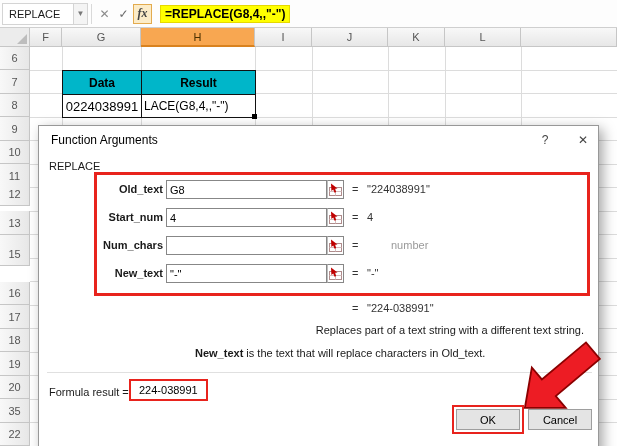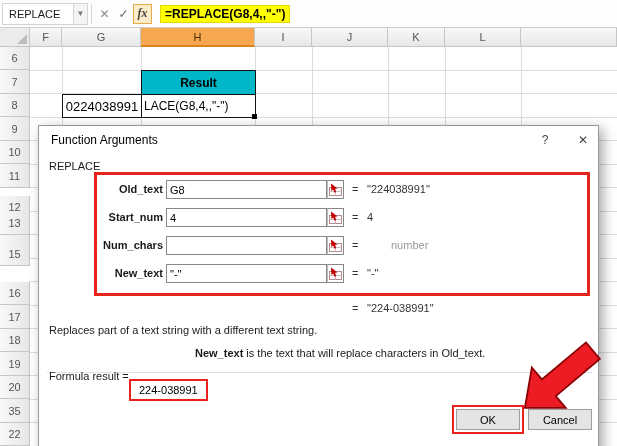--- a/index.html
+++ b/index.html
@@ -65,26 +65,26 @@
   .arg-label { position:absolute; left:58px; top:3px; width:66px; text-align:right; font-weight:700; }
   .arg-input { position:absolute; left:127px; top:0; width:161px; height:19px; border:1px solid #878787;
                font:11px "Liberation Sans",sans-serif; padding:0 3px; background:#fff; }
   .refedit { position:absolute; left:288px; top:0; width:17px; height:19px; border:1px solid #878787;
              border-left:1px solid #bdbdbd; background:#fff; display:flex; align-items:center; justify-content:center; }
   .arg-eq { position:absolute; left:313px; top:3px; color:#333; }
   .arg-res { position:absolute; left:328px; top:3px; color:#333; }
   .arg-res.muted { color:#9a9a9a;padding-left:24px; }
 
   .mid-result { position:absolute; left:0; right:0; top:176px; height:14px; }
-  .dlg-desc { position:absolute; left:10px; top:198px; width:535px; }
+  .dlg-desc { position:absolute; left:10px; top:198px; width:535px;text-align:right; }
   .arg-help { position:absolute; left:156px; top:221px; width:395px; }
   .arg-help b { font-weight:700; }
   .dlg-sep { position:absolute; left:8px; top:246px; width:545px; height:1px; background:#e0e0e0; }
 
-  .fres-label { position:absolute; left:10px; top:244px;text-align:center; }
+  .fres-label { position:absolute; left:10px; top:260px;text-align:center; }
   .fres-box { position:absolute; left:90px; top:253px; border:2px solid #e8231d; padding:3px 8px; color:#000; }
   .help-link { position:absolute; left:10px; top:288px; color:#0a52bd; text-decoration:underline; }
   .dlg-btn { position:absolute; top:283px; width:64px; height:21px; background:#e4e4e4;
              border:1px solid #9e9e9e; font:11px "Liberation Sans",sans-serif; color:#000; }
   .btn-ok { left:417px; outline:2px solid #e8231d; outline-offset:2px; }
   .btn-cancel { left:489px; }
 
   .pointer-arrow { position:absolute; left:510px; top:338px; z-index:20; }
 </style>
 </head>
@@ -115,21 +115,21 @@
   <div class="col-hdr" style="left:388px;width:57px">K</div>
   <div class="col-hdr" style="left:445px;width:76px">L</div>
   <div class="col-hdr" style="left:521px;width:96px"></div>
 
   <div class="row-hdr" style="top:47px;height:23px">6</div>
   <div class="row-hdr" style="top:70px;height:24px">7</div>
   <div class="row-hdr" style="top:94px;height:23px">8</div>
   <div class="row-hdr" style="top:117px;height:24px">9</div>
   <div class="row-hdr" style="top:141px;height:23px">10</div>
   <div class="row-hdr" style="top:164px;height:24px">11</div>
-  <div class="row-hdr" style="top:196px;height:23px">12</div>
+  <div class="row-hdr" style="top:183px;height:23px">12</div>
   <div class="row-hdr" style="top:211px;height:24px">13</div>
   <div class="row-hdr" style="top:235px;height:23px">14</div>
   <div class="row-hdr" style="top:242px;height:24px">15</div>
   <div class="row-hdr" style="top:282px;height:23px">16</div>
   <div class="row-hdr" style="top:305px;height:24px">17</div>
   <div class="row-hdr" style="top:329px;height:23px">18</div>
   <div class="row-hdr" style="top:352px;height:24px">19</div>
   <div class="row-hdr" style="top:376px;height:23px">20</div>
   <div class="row-hdr" style="top:399px;height:24px">35</div>
   <div class="row-hdr" style="top:423px;height:23px">22</div>
@@ -137,20 +137,21 @@
   <div class="sheet">
     <div class="vline" style="left:32px"></div>
     <div class="vline" style="left:111px"></div>
     <div class="vline" style="left:225px"></div>
     <div class="vline" style="left:282px"></div>
     <div class="vline" style="left:358px"></div>
     <div class="vline" style="left:415px"></div>
     <div class="vline" style="left:491px"></div>
   </div>
 
+  <div class="cell thdr" style="left:62px;top:70px;width:80px;height:25px">Data</div>
   <div class="cell thdr" style="left:141px;top:70px;width:115px;height:25px">Result</div>
   <div class="cell tval" style="left:62px;top:94px;width:80px;height:24px">0224038991</div>
   <div class="cell tformula" style="left:141px;top:94px;width:115px;height:24px">LACE(G8,4,,"-")</div>
   <div class="fill-handle"></div>
 
   <div class="dialog">
     <div class="dlg-title">Function Arguments</div>
     <div class="dlg-sysbtn dlg-help">?</div>
     <div class="dlg-sysbtn dlg-close">✕</div>
     <div class="fn-name">REPLACE</div>

